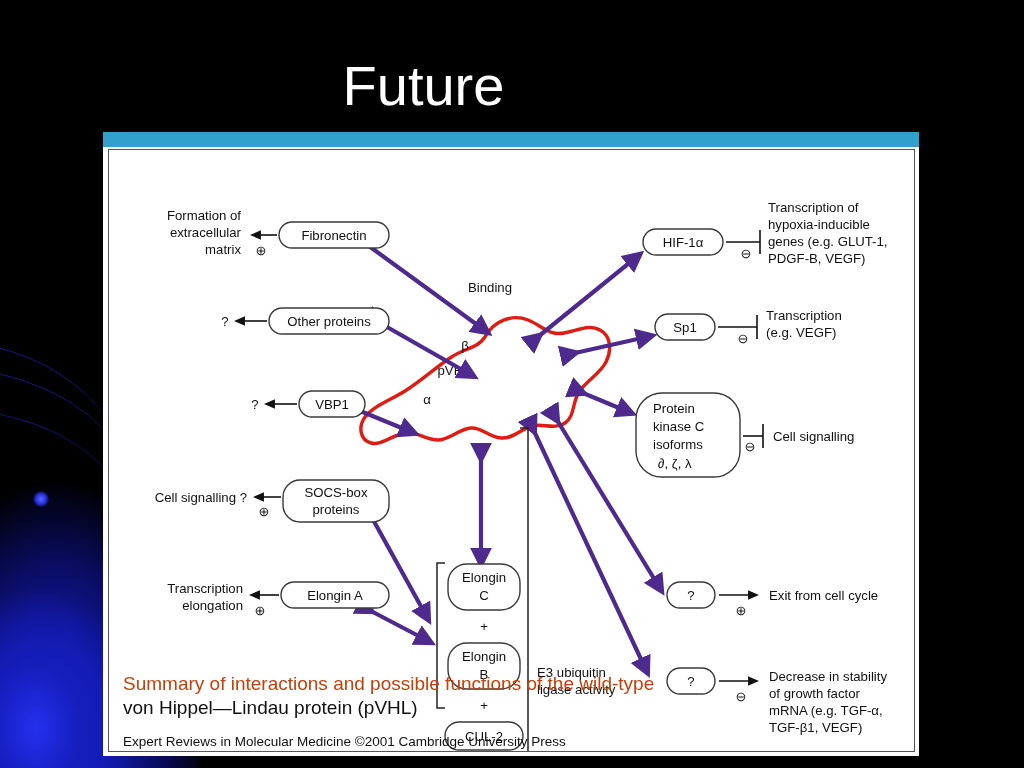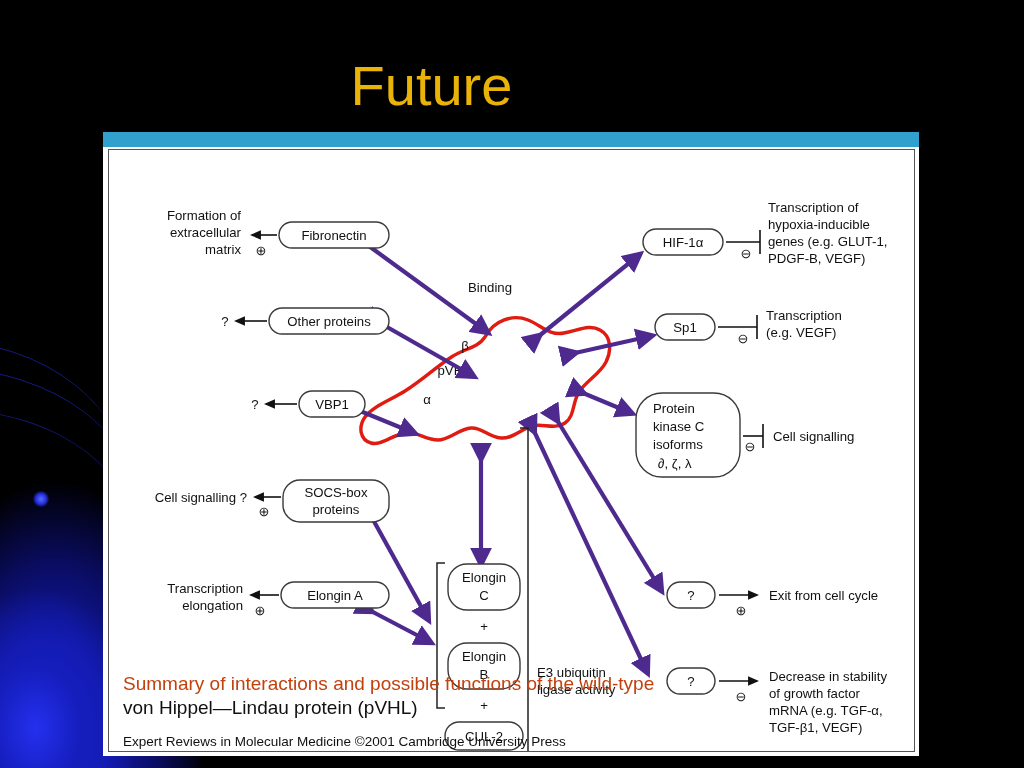--- a/index.html
+++ b/index.html
@@ -21,24 +21,23 @@
     background:radial-gradient(ellipse 130px 180px at 40% 70%, #2430ee 0%, #151dbb 35%, rgba(6,8,60,0) 78%);
   }
   #dot{
     position:absolute;left:33px;top:491px;width:16px;height:16px;border-radius:50%;
     background:radial-gradient(circle,#5a6bff 0%,#2430dd 45%,rgba(20,28,170,0) 75%);
   }
   .arcline{position:absolute;border:0;border-top:1.3px solid #17209b;border-radius:50%;opacity:.85;}
   
   #title{
     position:absolute;left:0;top:58px;width:847px;text-align:center;z-index:3;
-    font-size:56px;line-height:1;color:#eab308;
+    font-size:56px;line-height:1;color:#ffffff;
     text-shadow:2px 2px 2px rgba(0,0,0,.85);
     font-family:"Liberation Sans", sans-serif;
-    margin-left:8px;
   }
   
   #figure-panel{
     position:absolute;left:103px;top:132px;width:816px;height:624px;z-index:2;
     background:#fff;box-sizing:border-box;
   }
   #panel-topbar{height:15px;background:#32a0cc;width:100%;}
   #panel-body{
     position:absolute;left:5px;top:17px;right:4px;bottom:4px;
     border:1.5px solid #555;background:#fff;box-sizing:border-box;overflow:hidden;

